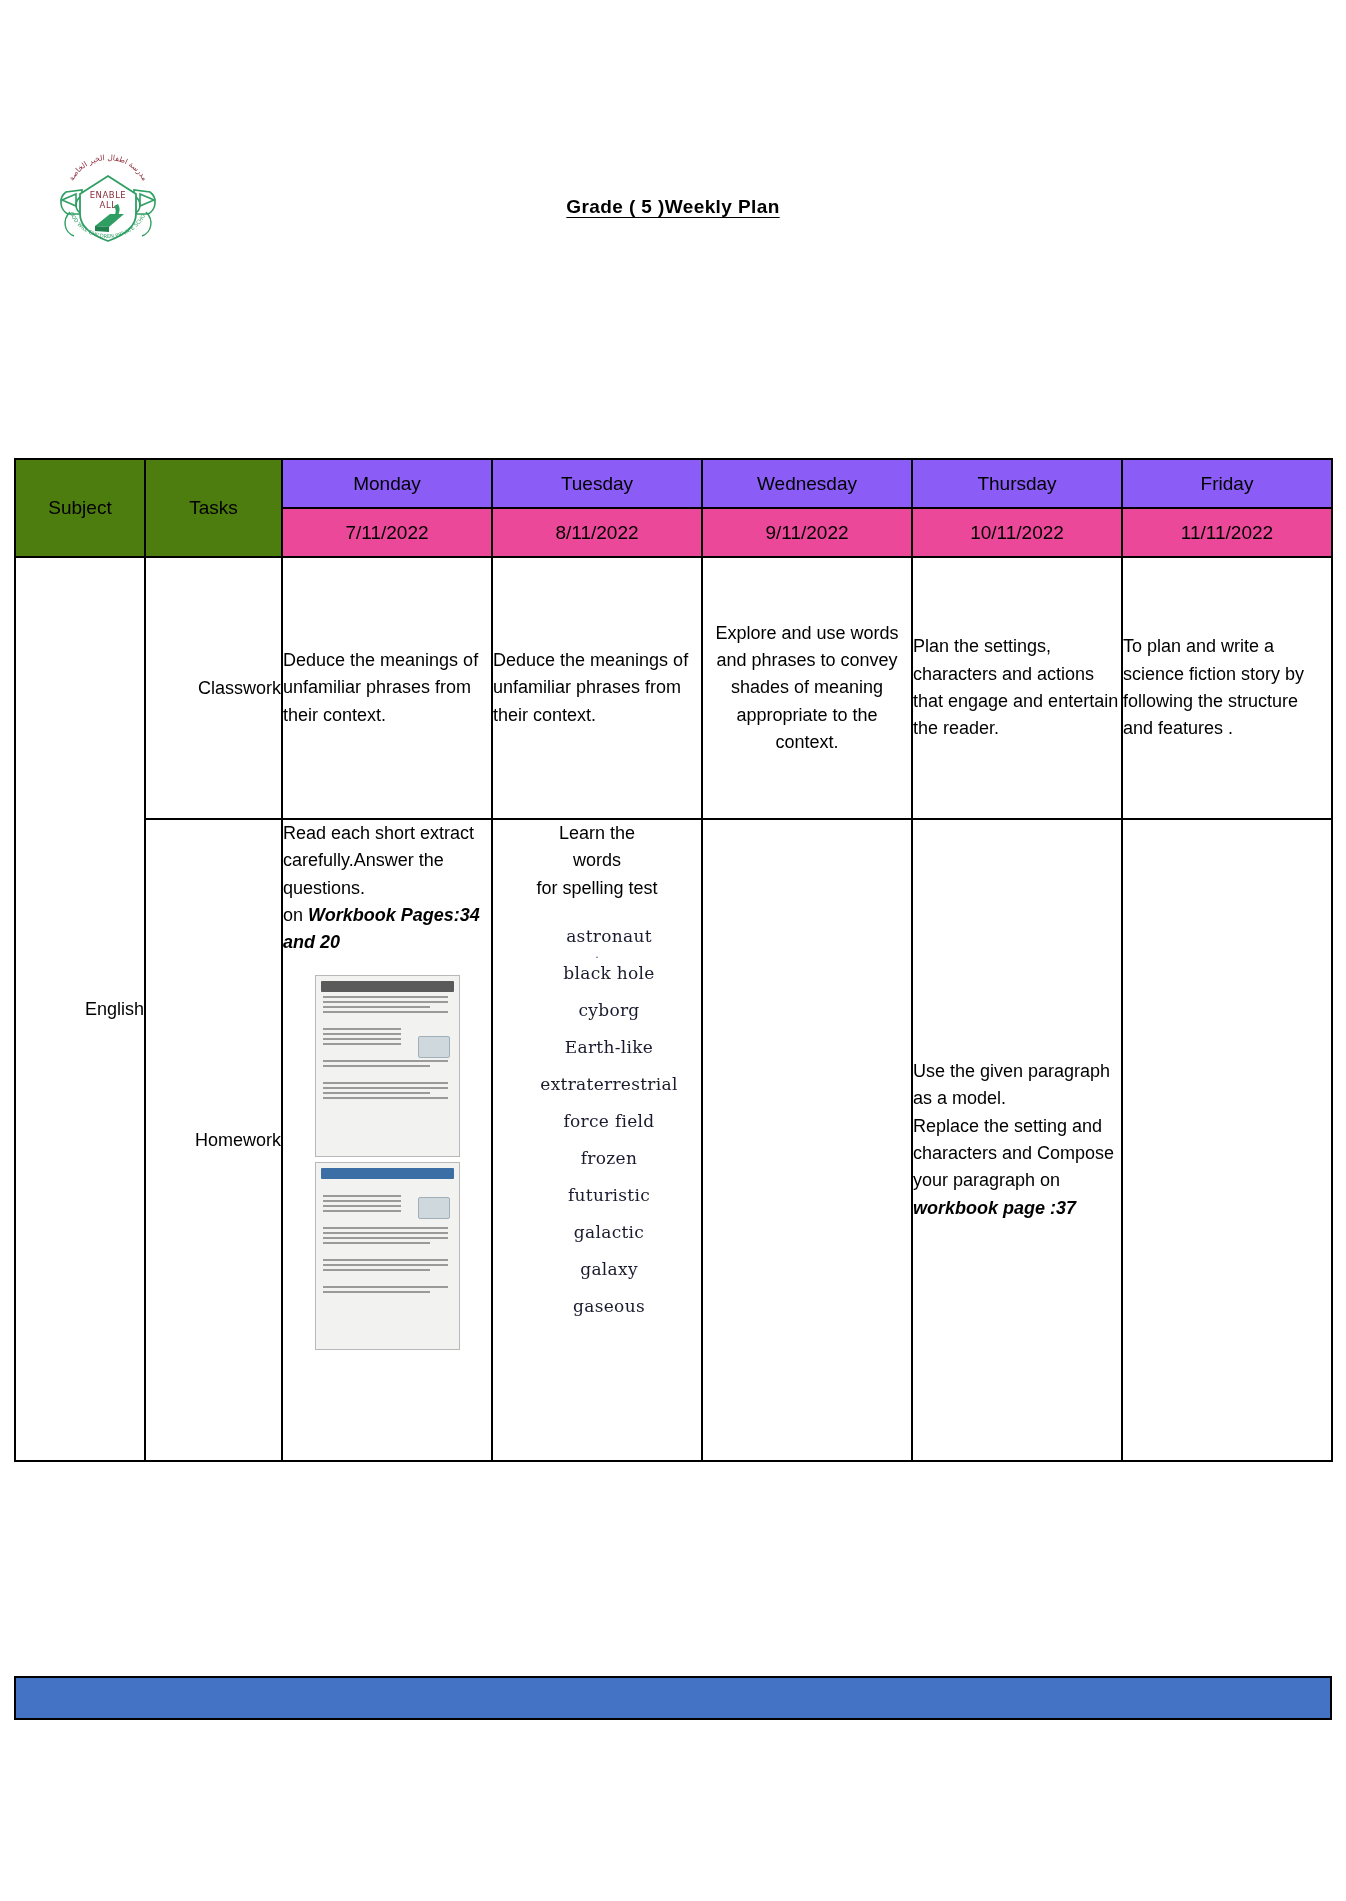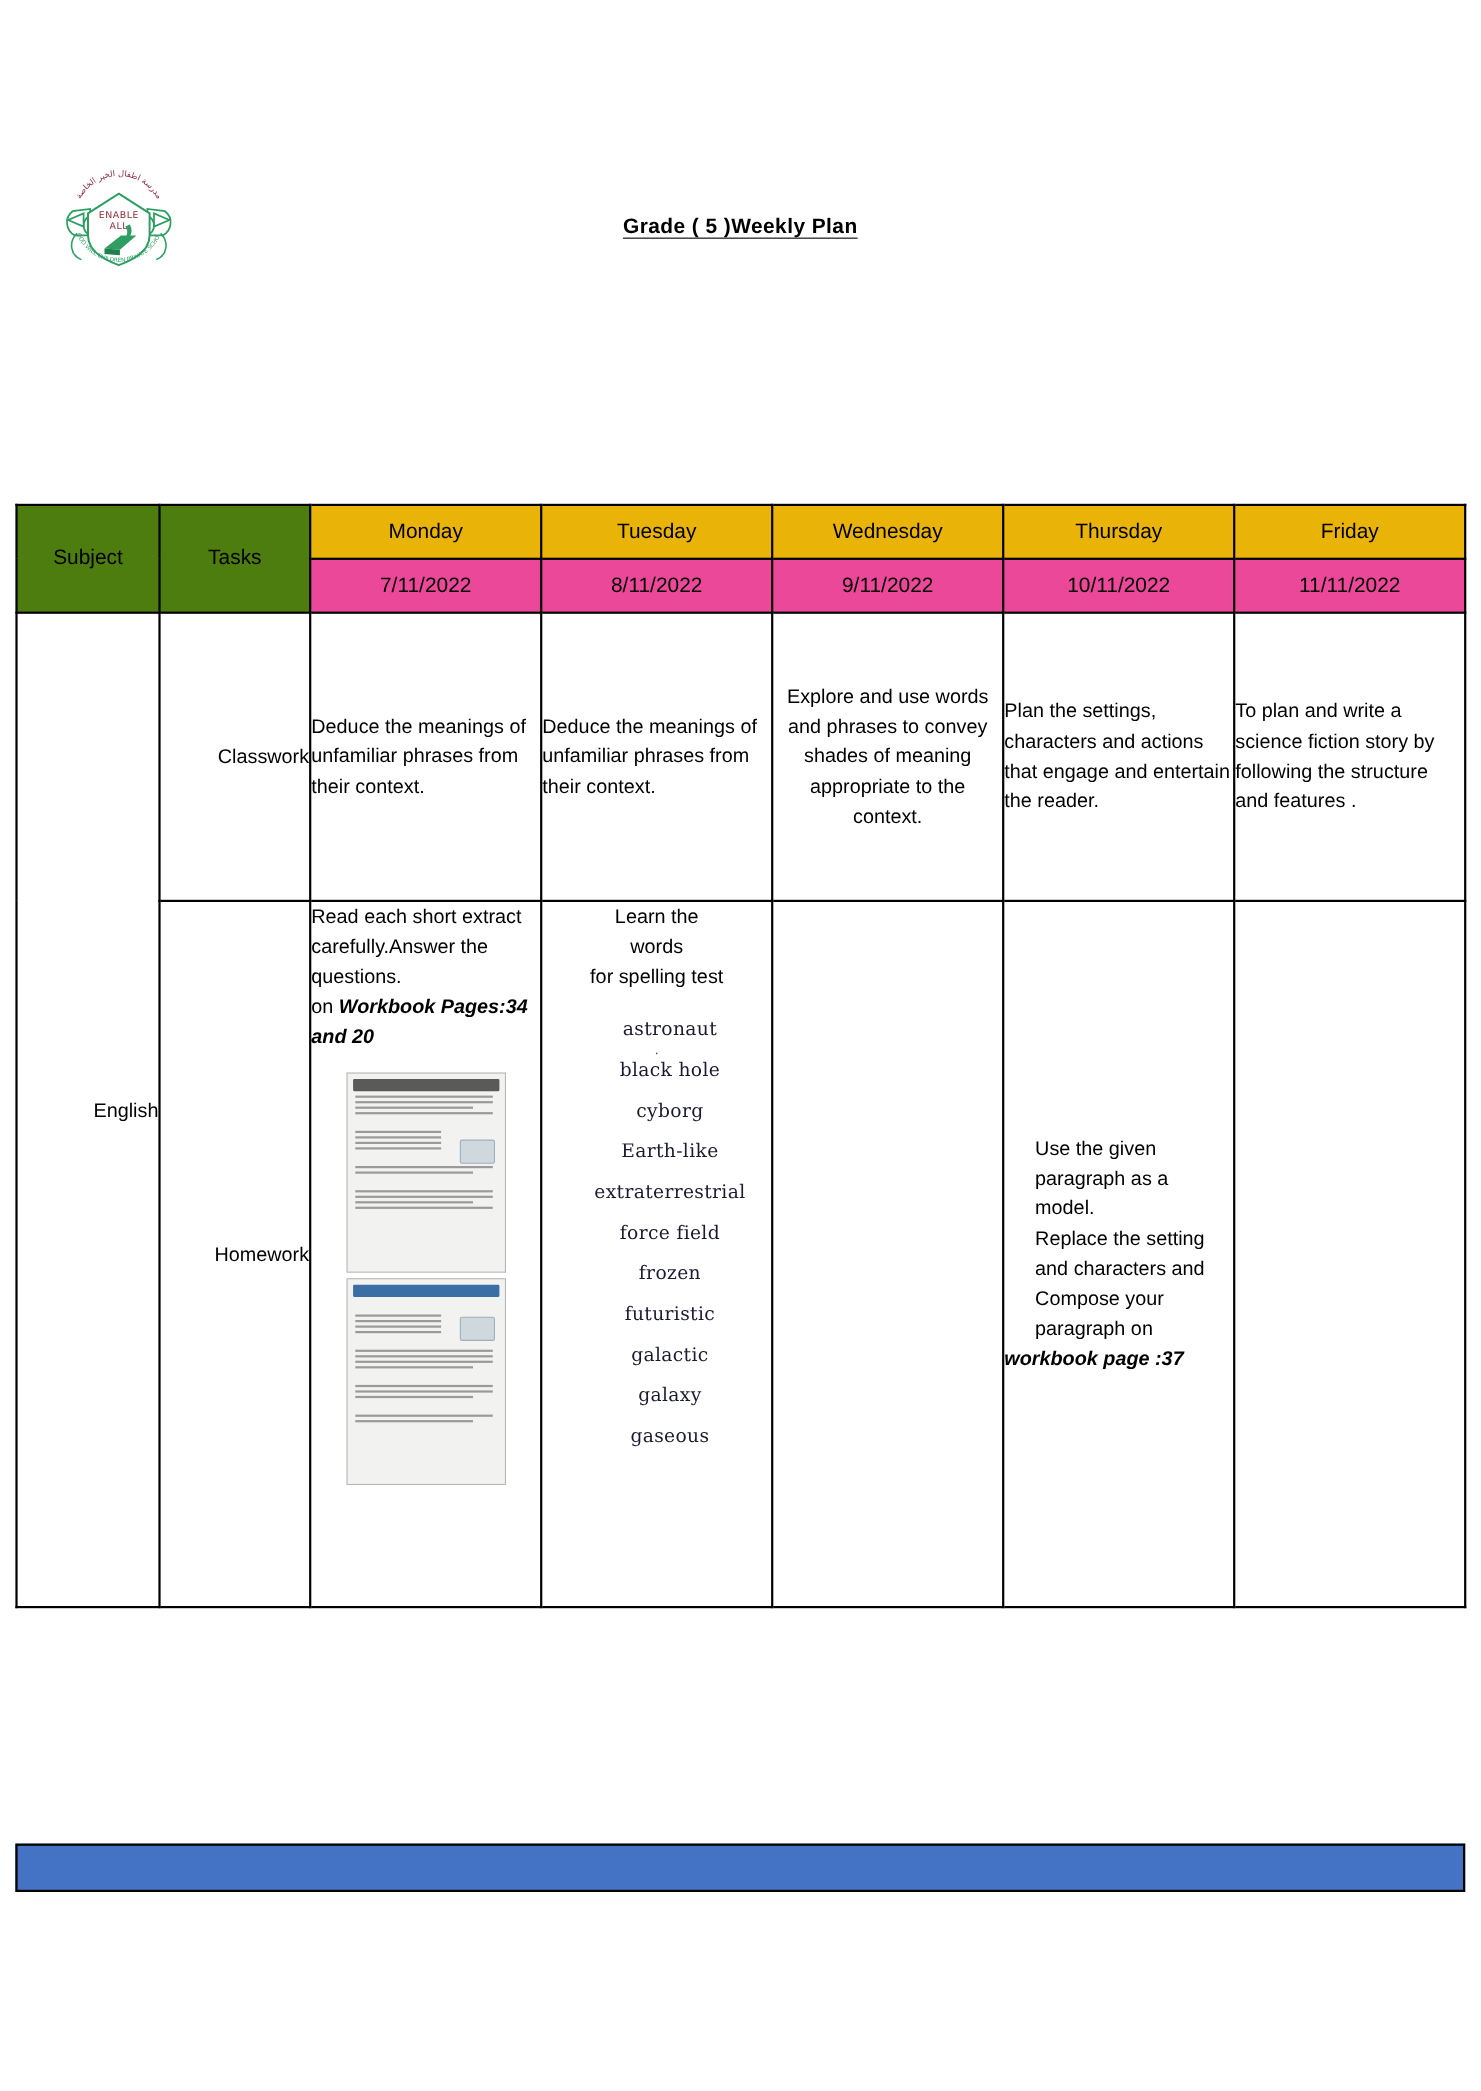--- a/index.html
+++ b/index.html
@@ -60,21 +60,21 @@
     border-collapse: collapse;
     table-layout: fixed;
   }
   table.plan td, table.plan th {
     border: 2px solid #000000;
     vertical-align: middle;
     padding: 0;
   }
 
   thead th {
-    background: #eab308;
+    background: #8b5cf6;
     font-weight: normal;
     font-size: 19px;
     height: 47px;
     text-align: center;
   }
   thead td.datecell {
     background: #ec4899;
     font-size: 19px;
     height: 47px;
     text-align: center;
@@ -348,21 +348,21 @@
             <span class="w">futuristic</span>
             <span class="w">galactic</span>
             <span class="w">galaxy</span>
             <span class="w">gaseous</span>
           </div>
         </td>
 
         <td class="body-cell"></td>
 
         <td class="body-cell left" style="vertical-align:middle;">
-          <div style="white-space:pre-line;padding-left:28px;">Use the given paragraph as a model.
+          <div style="white-space:pre-line;">Use the given paragraph as a model.
 Replace the setting and characters and Compose your paragraph on</div>
           <div class="bold-italic">workbook page :37</div>
         </td>
 
         <td class="body-cell"></td>
       </tr>
     </tbody>
   </table>
 
   <div class="bottom-bar"></div>

